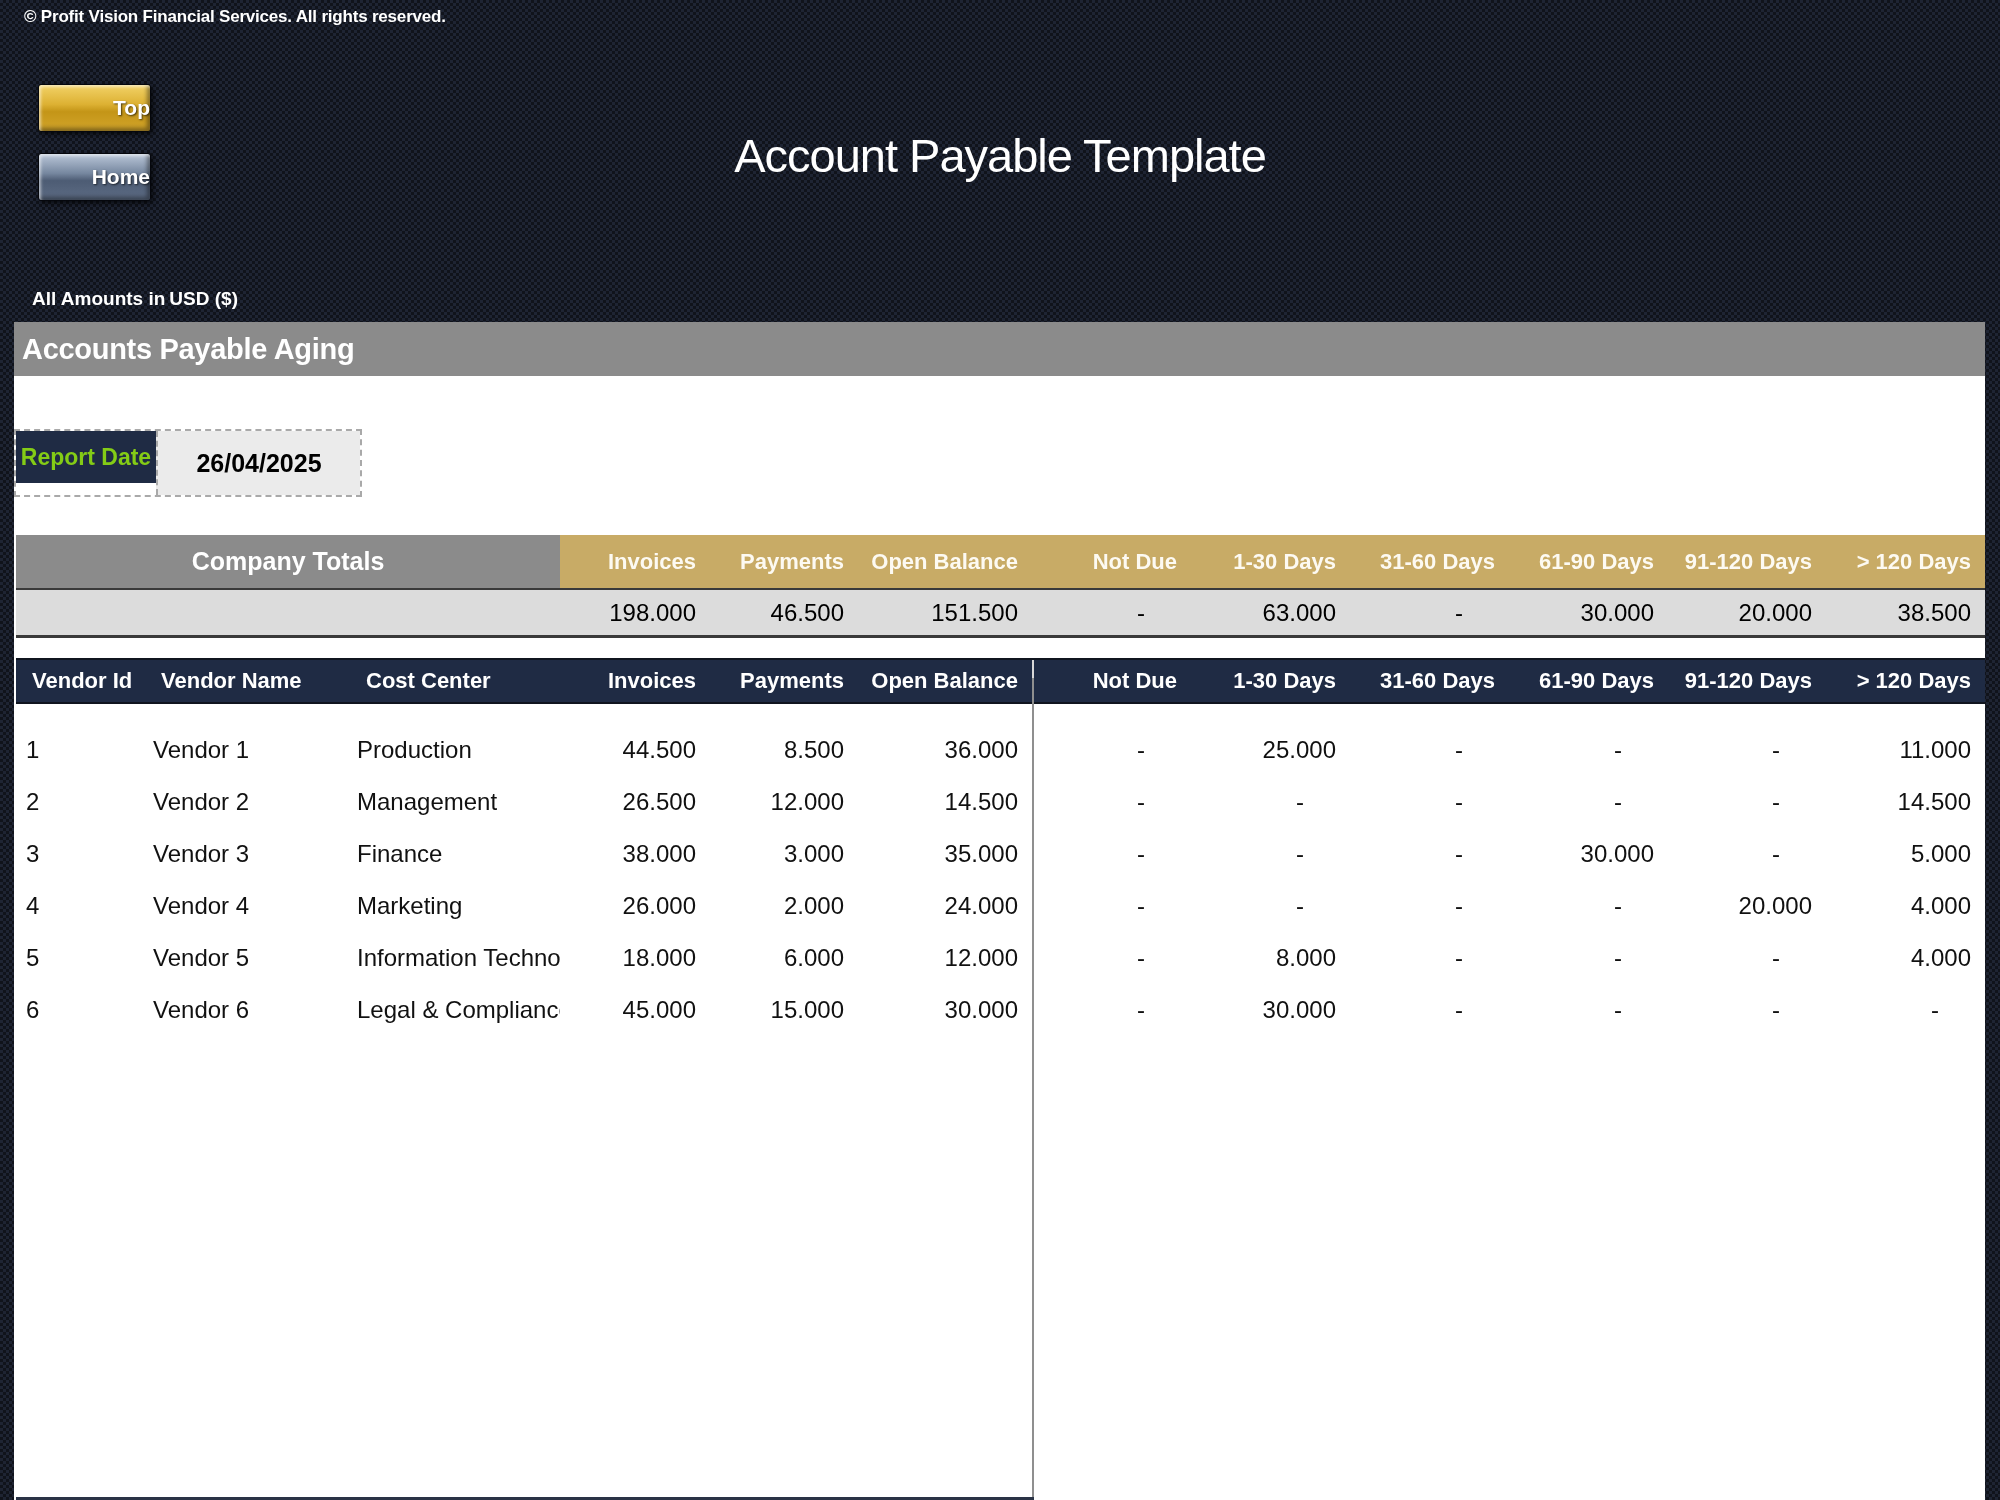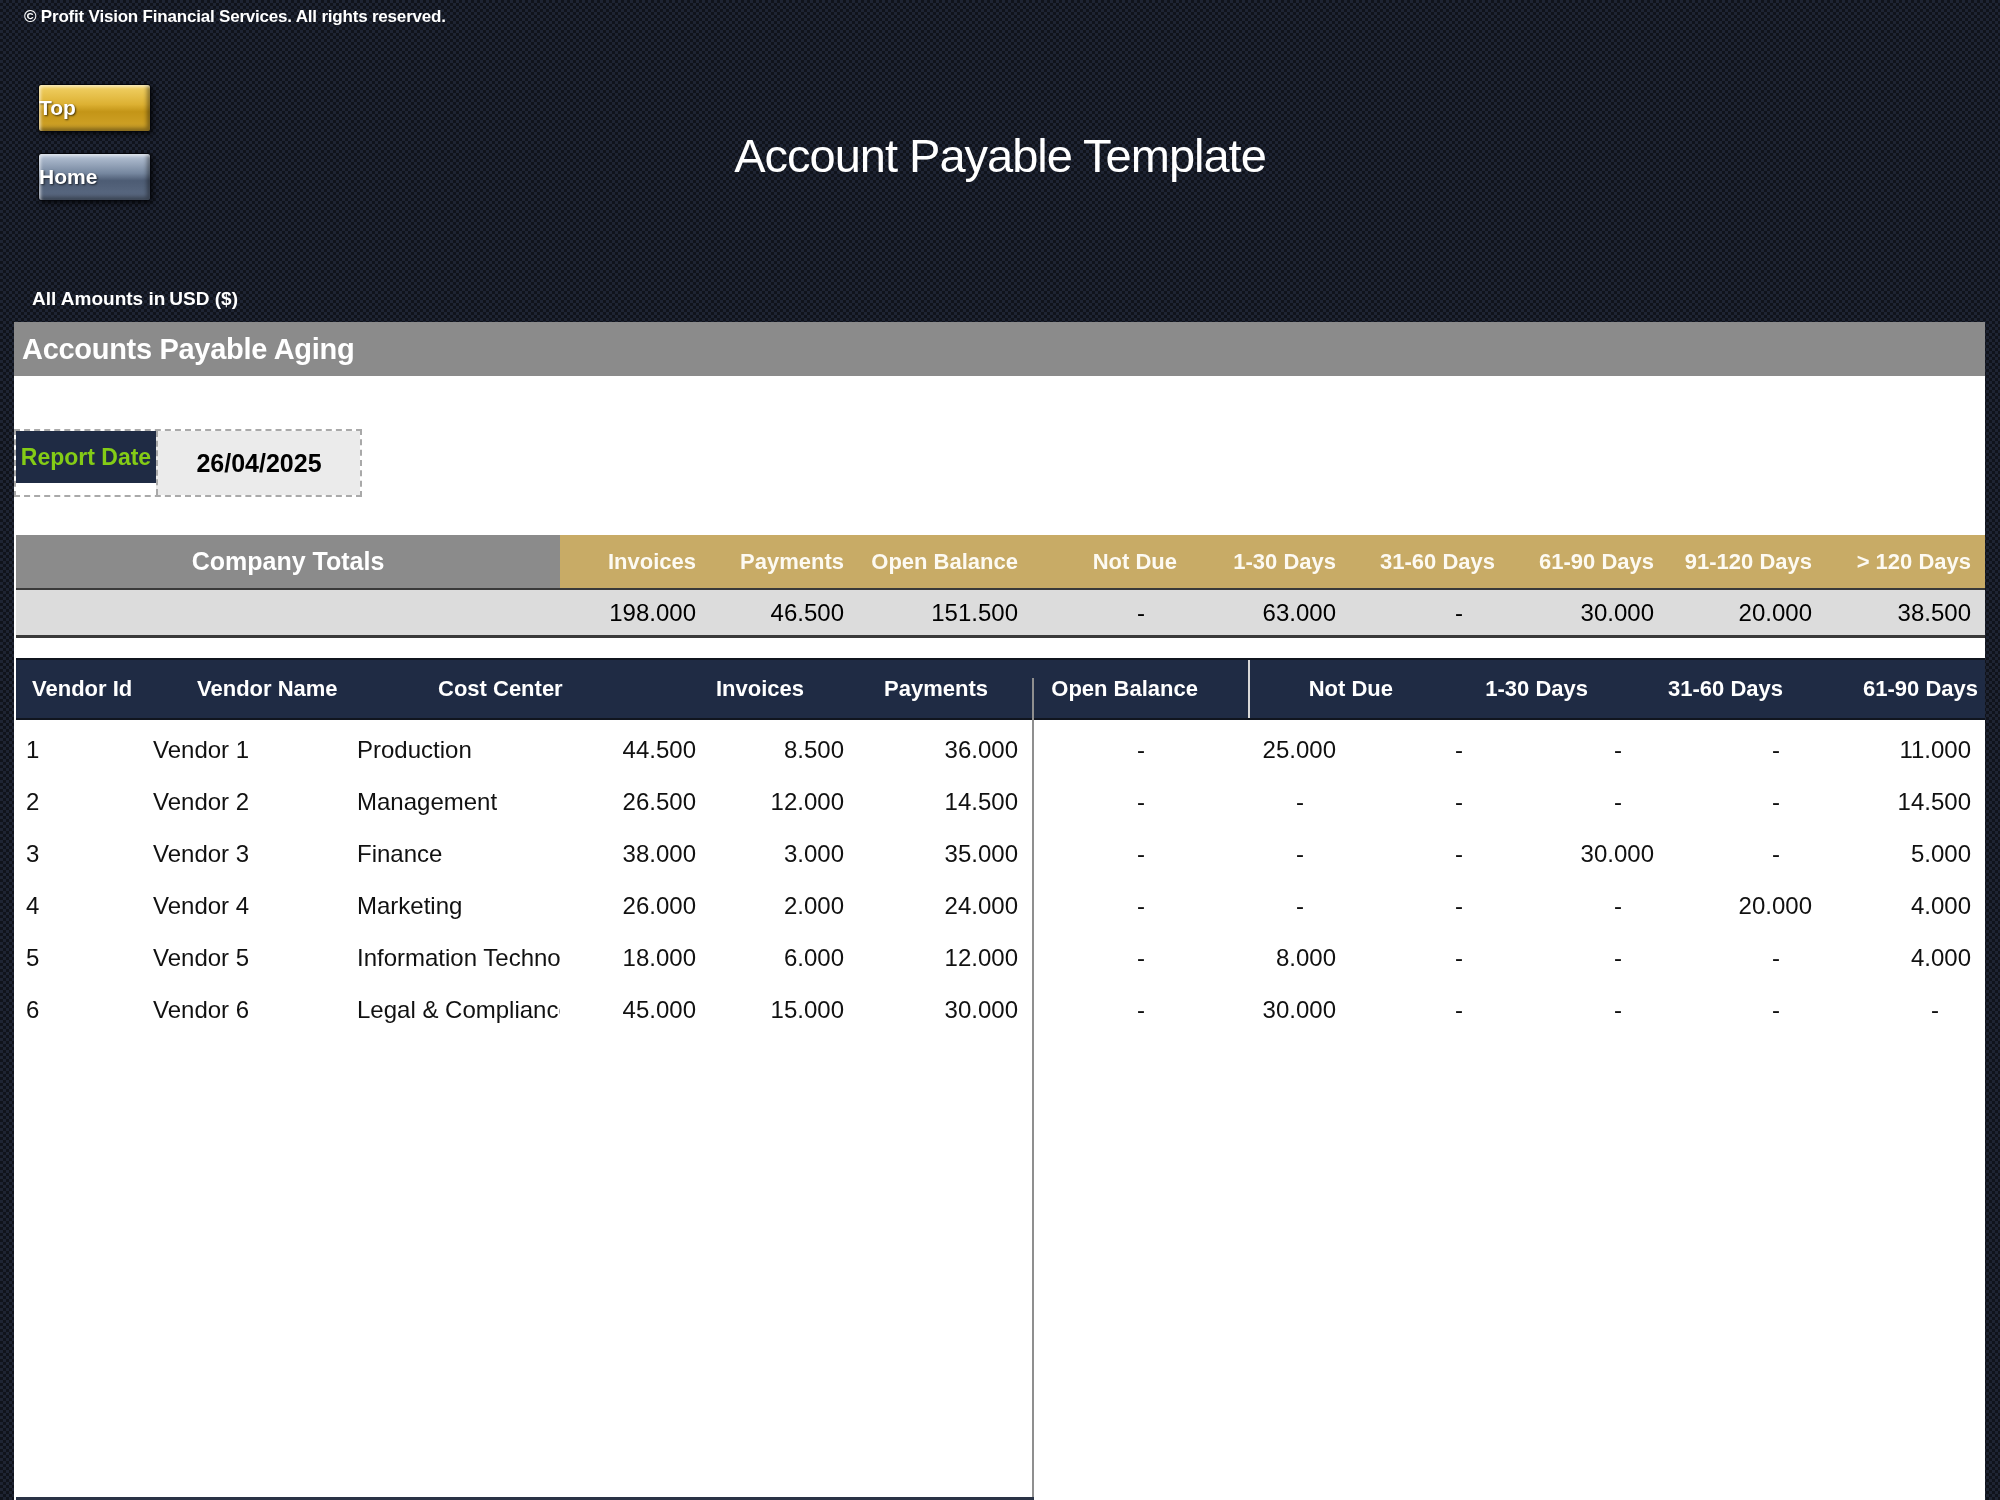--- a/index.html
+++ b/index.html
@@ -12,21 +12,21 @@
     position:relative;
     color:#fff;
   }
   :root { --gold:#c8ab66; --navy:#1f2b44; --bargray:#8b8b8b; --rowbg:#dcdcdc; }
 
   .copyright { position:absolute; top:7px; left:24px; font-size:17px; font-weight:bold; letter-spacing:-0.2px; }
 
   .btn {
     position:absolute; left:38px; width:113px; height:48px;
     border:1px solid #05070d; border-radius:3px;
-    display:flex; align-items:center; justify-content:flex-start;
+    display:flex; align-items:center; justify-content:flex-end;
     color:#fff; font-weight:bold; font-size:21px;
     text-shadow:1px 1px 2px rgba(0,0,0,.65);
     box-shadow: inset 2px 2px 3px rgba(255,255,255,.55), inset -3px -3px 4px rgba(0,0,0,.4), 2px 2px 5px rgba(0,0,0,.7);
     cursor:pointer;
   }
   .btn-top  { top:84px;  background:linear-gradient(180deg,#f2d267 0%,#ddb133 42%,#c49517 58%,#d2a52b 100%); }
   .btn-home { top:153px; background:linear-gradient(180deg,#bac7d9 0%,#76879f 42%,#4d5c74 58%,#5d6c84 100%); }
 
   .title { position:absolute; top:128px; left:50%; transform:translateX(-50%); font-size:47px; font-weight:400; letter-spacing:-1px; white-space:nowrap; }
 
@@ -67,21 +67,21 @@
     grid-column:1 / span 3; background:var(--bargray); color:#fff;
     display:flex; align-items:center; justify-content:center;
     font-size:25px; font-weight:bold;
   }
   .totals-header .cell.gold { background:var(--gold); color:#fdfaf2; font-size:22px; font-weight:bold; }
 
   .totals-values { top:266px; height:50px; background:var(--rowbg); border-top:2px solid #3a3a3a; border-bottom:3px solid #3a3a3a; }
   .totals-values .spacer { grid-column:1 / span 3; }
   .totals-values .cell { color:#000; font-size:24px; font-weight:normal; }
 
-  .vendor-header { top:336px; height:62px; background:var(--navy); border-top:2px solid #10151f; border-bottom:2px solid #10151f;gap:36px; }
+  .vendor-header { top:336px; height:46px; background:var(--navy); border-top:2px solid #10151f; border-bottom:2px solid #10151f; }
   .vendor-header .cell { color:#fff; font-size:22px; font-weight:bold; }
   .vendor-header .cell.txt { padding-left:16px; }
   .vendor-header .cell.c6 { border-left:2px solid #d8d8d8; }
 
   .vendor-row { height:52px; background:#fff; }
   .vendor-row .cell { color:#111; font-size:24px; font-weight:400; }
   .vendor-row .cell.txt { padding-left:10px; }
   .vendor-row .cell.name { padding-left:8px; }
   .vendor-row .cell.cost { padding-left:7px; }
 

